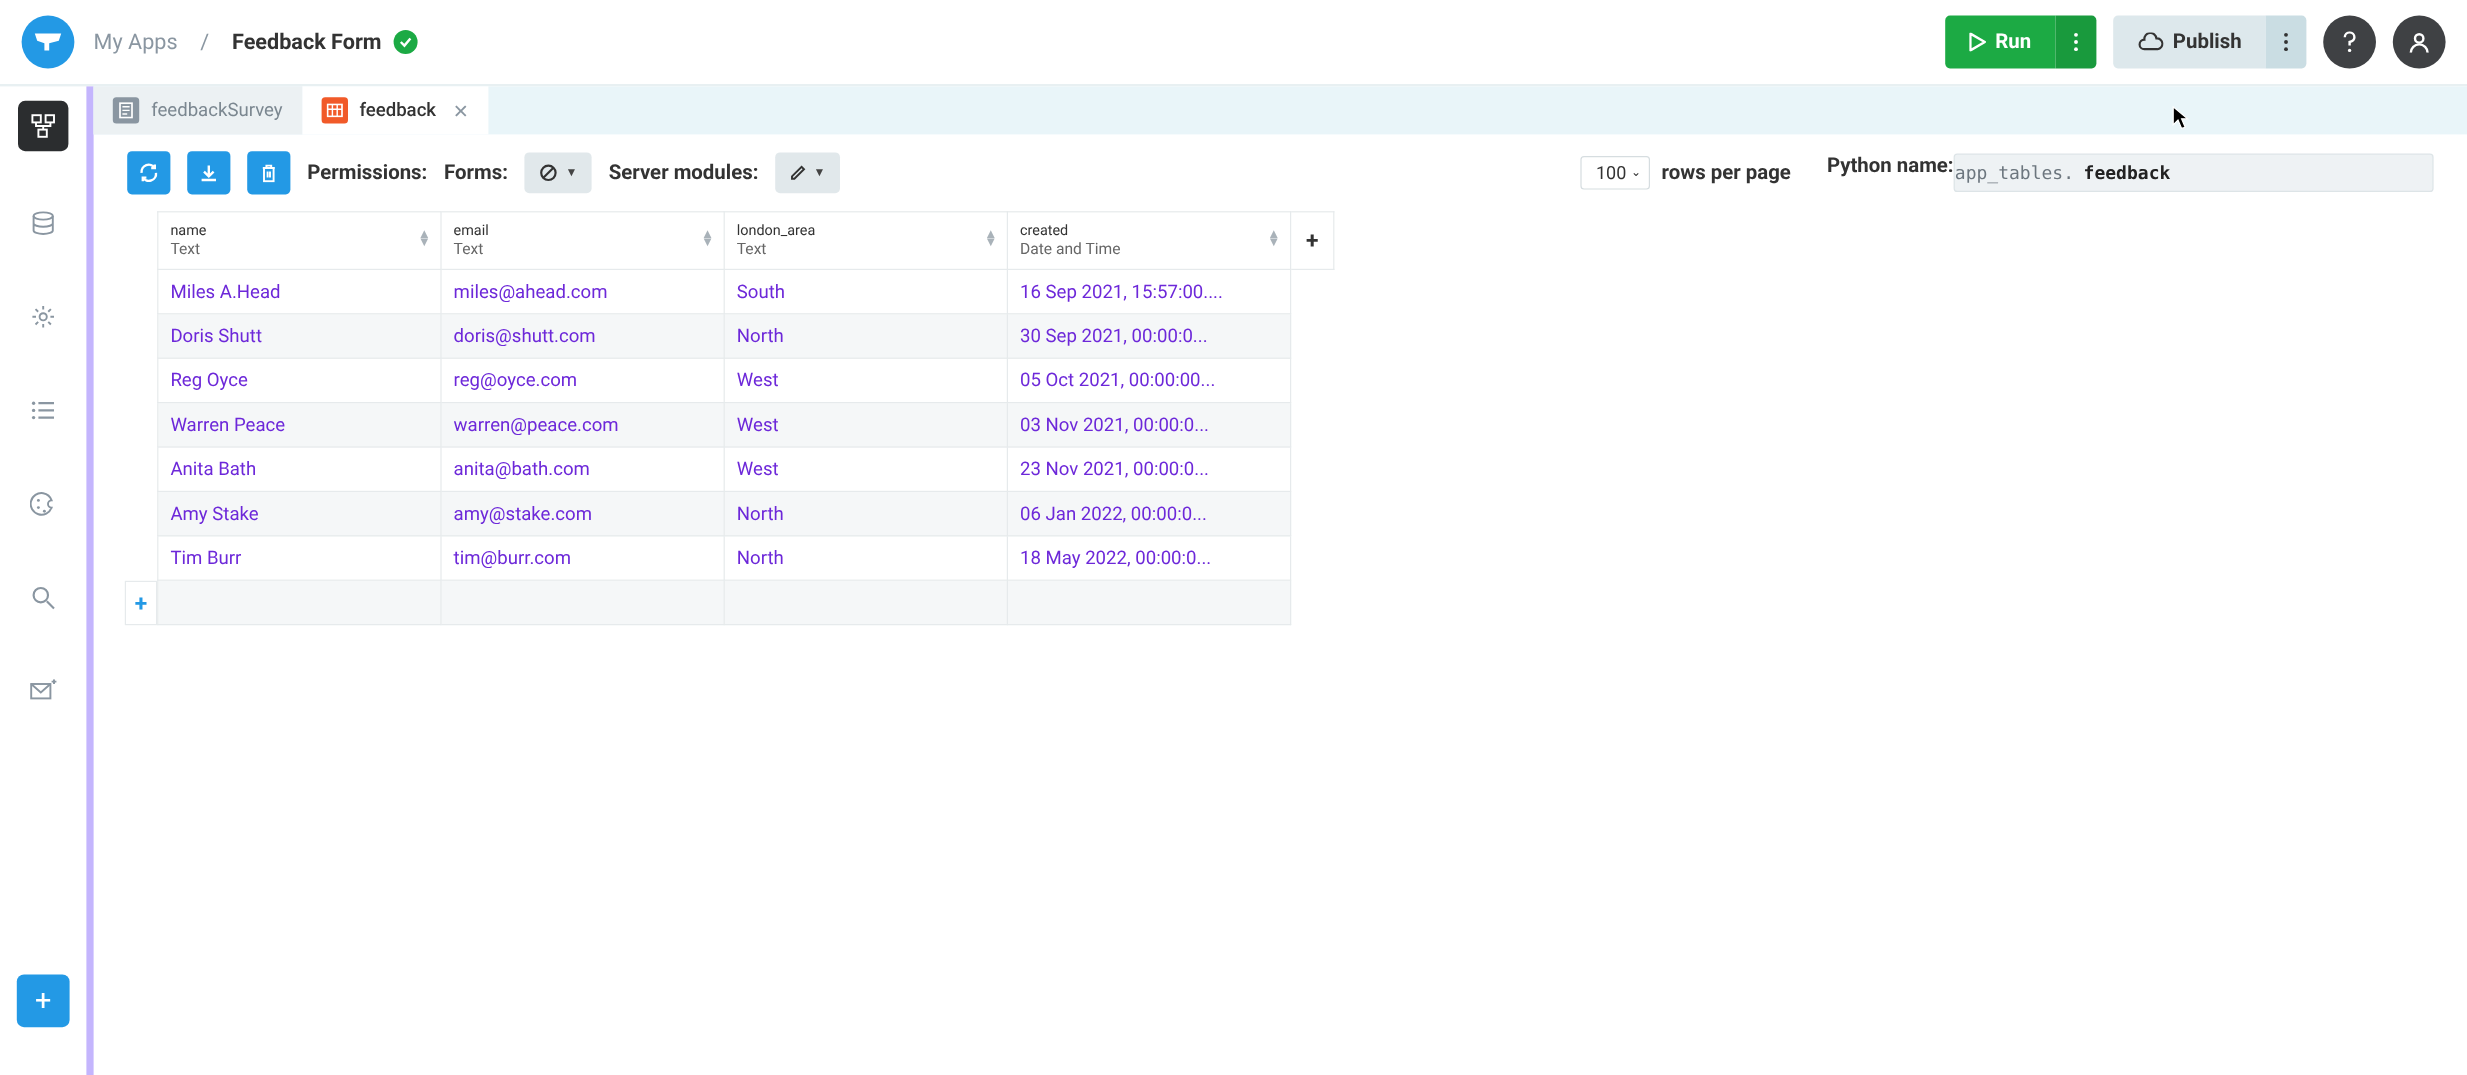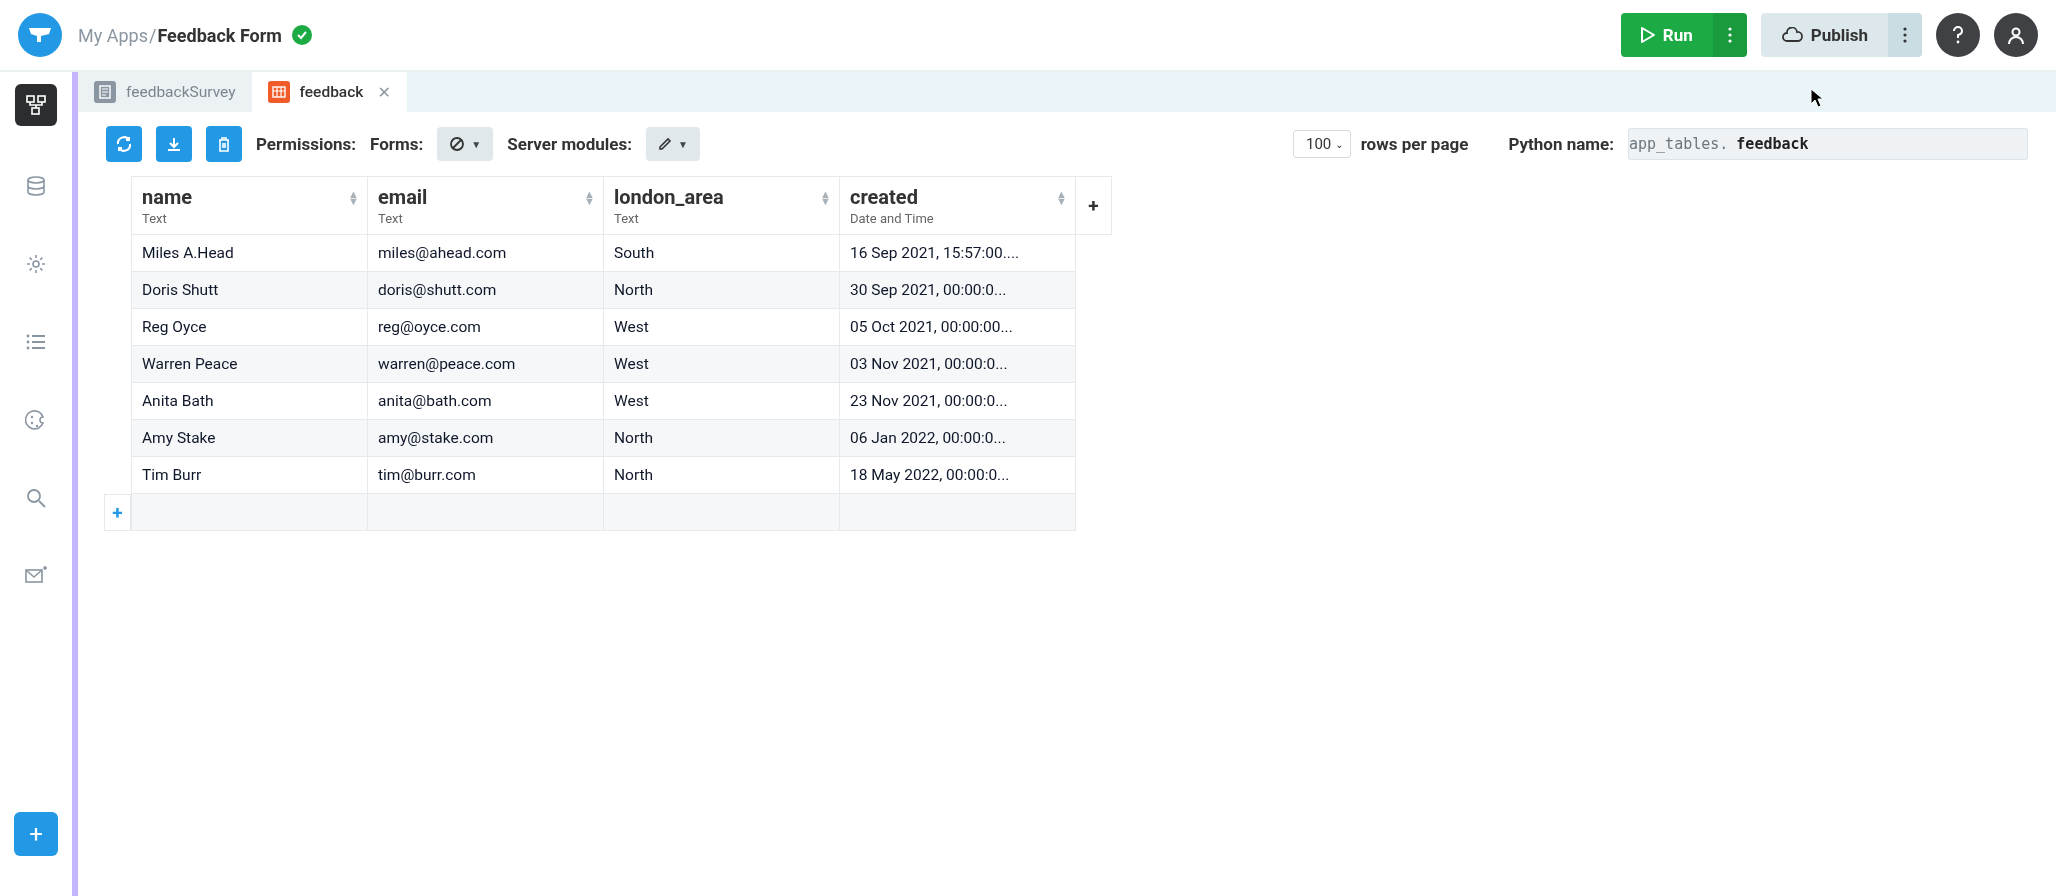--- a/index.html
+++ b/index.html
@@ -2,21 +2,21 @@
 <html><head>
 <meta charset="utf-8">
 <style>
 * { box-sizing: border-box; margin: 0; padding: 0; }
 body { font-family: -apple-system, BlinkMacSystemFont, "Segoe UI", Roboto, sans-serif; background: #fff; color: #333; font-size: 15px; overflow: hidden; height: 896px; width: 2056px; position: relative; }
 
 
 .header { height: 72px; display: flex; align-items: center; padding: 0 18px; border-bottom: 2px solid #e8f0f2; }
 .logo { width: 44px; height: 44px; border-radius: 50%; background: #2399e5; display: flex; align-items: center; justify-content: center; margin-right: 16px; }
 .logo svg { fill: #fff; }
-.breadcrumb { display: flex; align-items: center; gap: 1px; font-size: 18px; }
+.breadcrumb { display: flex; align-items: center; gap: 19px; font-size: 18px; }
 .breadcrumb .muted { color: #8a96a1; }
 .breadcrumb .strong { font-weight: 700; color: #333; }
 .check { width: 20px; height: 20px; border-radius: 50%; background: #1caa44; display: flex; align-items: center; justify-content: center; margin-left: 10px; color: #fff; }
 .header-spacer { flex: 1; }
 .btn { display: flex; align-items: center; gap: 8px; padding: 0 20px; height: 44px; border-radius: 4px; font-weight: 700; font-size: 17px; cursor: pointer; }
 .btn-run { background: #1caa44; color: #fff; border-top-right-radius: 0; border-bottom-right-radius: 0; }
 .btn-run-drop { background: #199a3d; width: 34px; display: flex; align-items: center; justify-content: center; border-radius: 0 4px 4px 0; color: #fff; height: 44px; cursor: pointer; }
 .btn-publish { background: #dde8ec; color: #333; border-top-right-radius: 0; border-bottom-right-radius: 0; margin-left: 14px; }
 .btn-publish-drop { background: #cadde3; width: 34px; display: flex; align-items: center; justify-content: center; border-radius: 0 4px 4px 0; color: #333; height: 44px; cursor: pointer; }
 .circ-btn { width: 44px; height: 44px; border-radius: 50%; background: #3f4144; color: #fff; display: flex; align-items: center; justify-content: center; margin-left: 14px; cursor: pointer; }
@@ -41,35 +41,35 @@
 
 
 .toolbar { display: flex; align-items: center; padding: 14px 28px; gap: 14px; }
 .sq-btn { width: 36px; height: 36px; background: #2399e5; color: #fff; display: flex; align-items: center; justify-content: center; border-radius: 4px; cursor: pointer; }
 .tb-label { font-weight: 700; font-size: 17px; }
 .tb-label.light { font-weight: 700; color: #333; }
 .drop-btn { background: #e1e8eb; height: 34px; padding: 0 12px; display: flex; align-items: center; gap: 6px; border-radius: 4px; cursor: pointer; color: #444; }
 .tb-spacer { flex: 1; }
 .rpp-select { display: flex; align-items: center; gap: 10px; }
 .rpp-val { border: 1px solid #d6dde0; padding: 4px 6px 4px 12px; border-radius: 3px; display: flex; align-items: center; gap: 4px; cursor: pointer; }
-.pyname { display: flex; align-items: center; gap: 14px; margin-left: 26px; }
+.pyname { display: flex; margin-left: 16px; }
 .pyname .box { background: #eef2f4; border: 1px solid #dde4e7; padding: 6px 0; border-radius: 3px; width: 400px; font-family: "Menlo", monospace; display: flex; gap: 8px; }
 .pyname .box .prefix { color: #6c767e; }
 .pyname .box .val { font-weight: 700; color: #222; }
 
 
 .table-wrap { padding-left: 26px; }
 table { border-collapse: collapse; }
 th, td { border: 1px solid #e6eaec; text-align: left; vertical-align: top; }
 th { padding: 8px 10px; position: relative; }
 th .sort { position: absolute; right: 8px; top: 14px; color: #a9b2b9; font-size: 11px; line-height: 7px; cursor: pointer; }
 .col-name { width: 236px; } .col-email { width: 236px; } .col-area { width: 236px; } .col-created { width: 236px; }
-.th-name { font-weight: 700; font-size: 20px; }
+.th-name { font-weight: 400; font-size: 12px; }
 .th-type { font-size: 13px; color: #666; font-weight: 400; margin-top: 2px; }
-td { padding: 9px 10px; font-size: 15.5px; color: #0f172a; }
+td { padding: 9px 10px; font-size: 15.5px; color: #6d28d9; }
 tr:nth-child(even) td { background: #f5f7f8; }
 .add-col { width: 36px; text-align: center; vertical-align: middle; color: #333; font-size: 19px; cursor: pointer; }
 .cursor { position: absolute; top: 88px; left: 1810px; font-size: 18px; pointer-events: none; }
 </style>
 </head>
 <body>
 
 <div class="header">
   <div class="logo">
     <svg width="26" height="18" viewBox="0 0 26 18">

